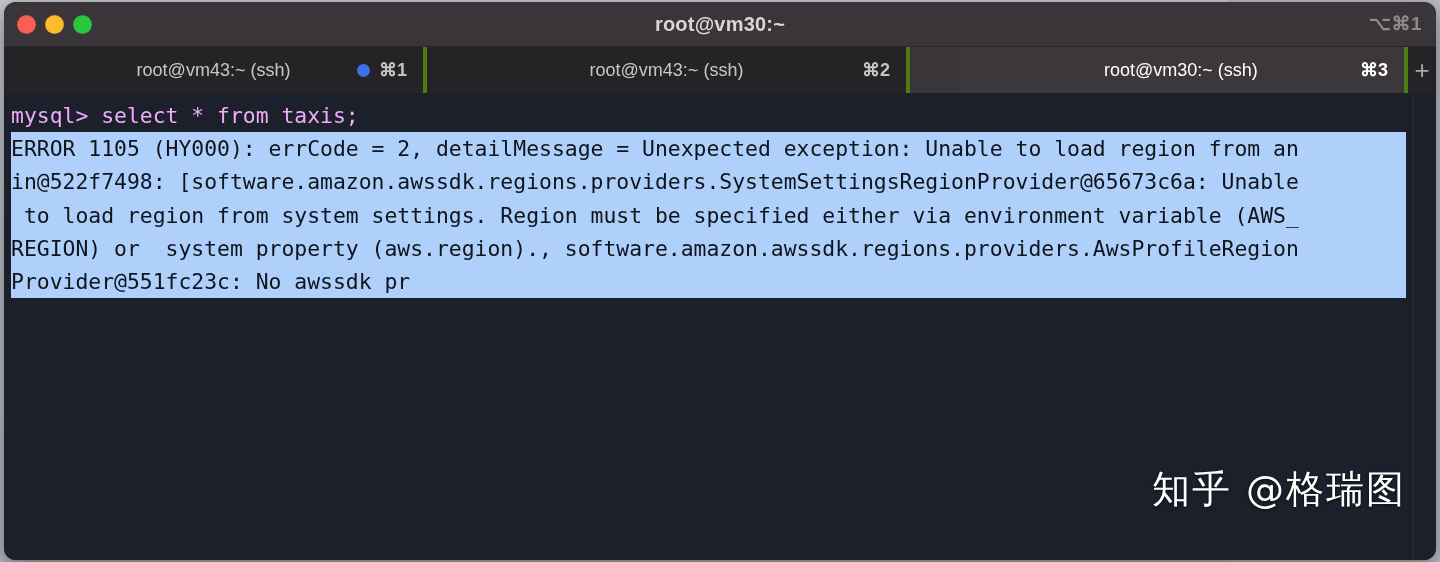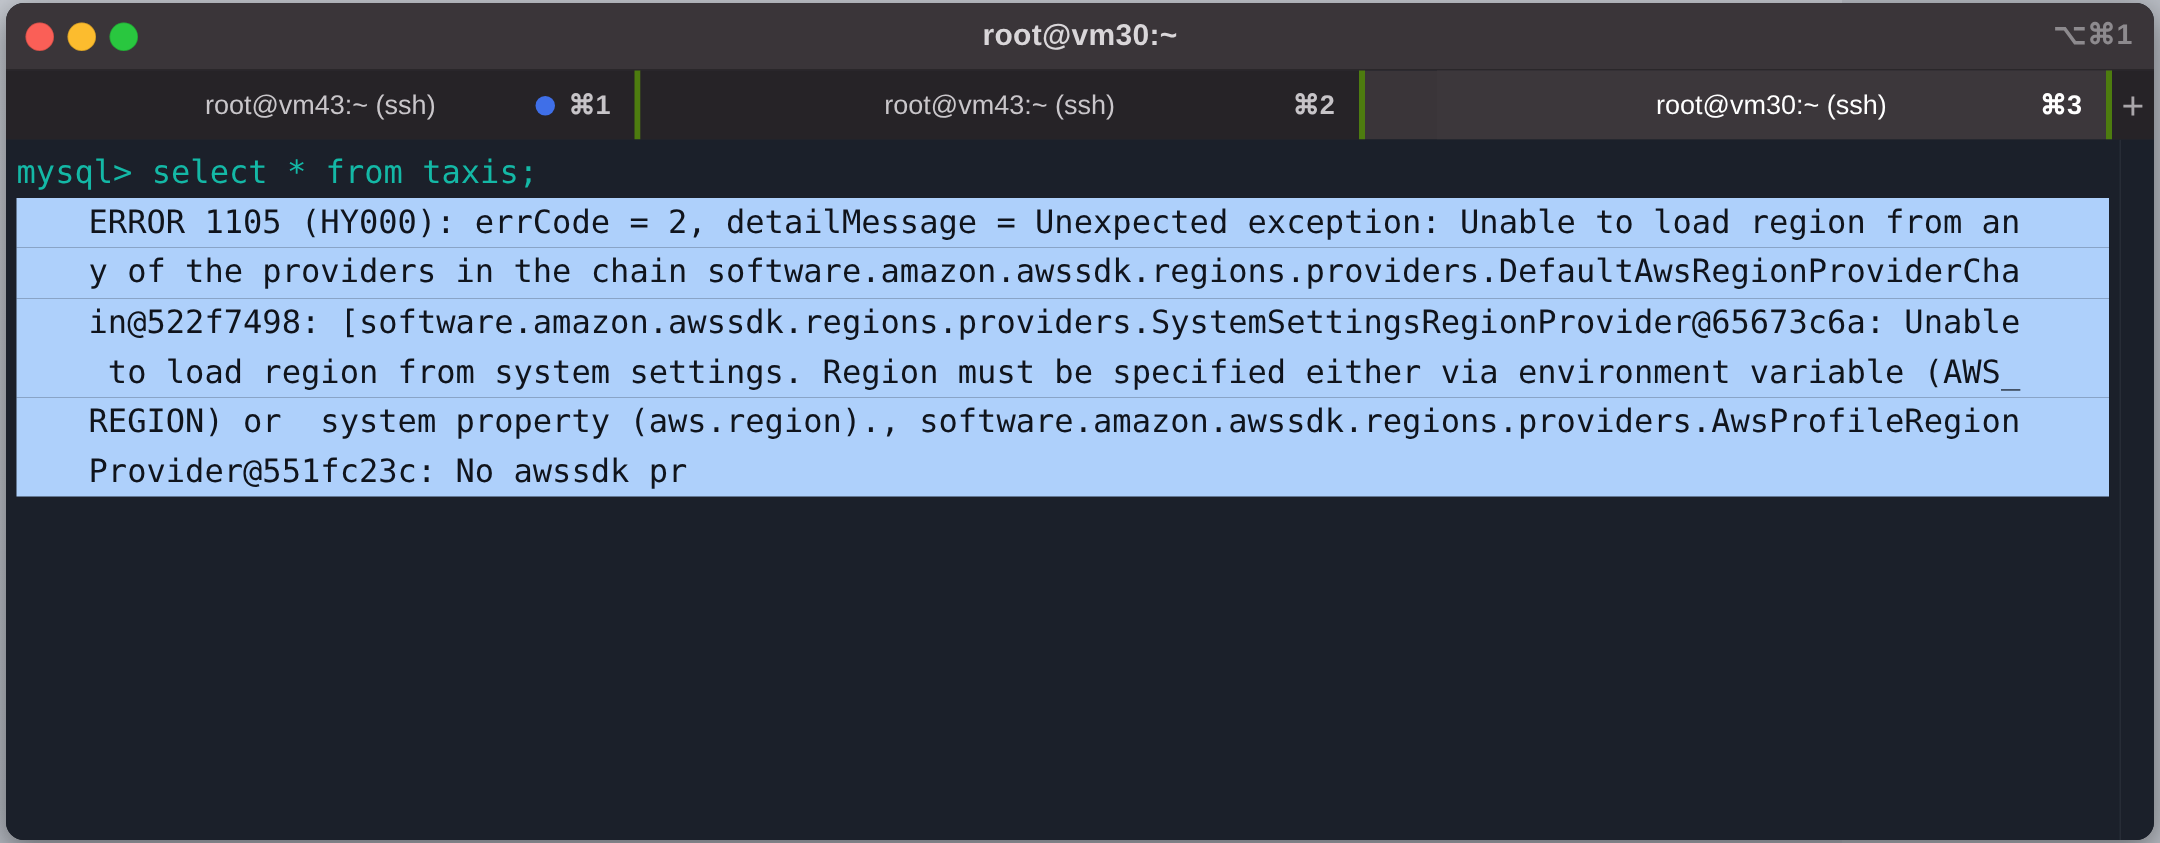--- a/index.html
+++ b/index.html
@@ -156,28 +156,27 @@
   }
   .term-inner {
     position: relative;
     padding-left: 7px;
     padding-right: 30px;
   }
   .line {
     font-family: "DejaVu Sans Mono", "Liberation Mono", monospace;
     font-size: 21.4px;
     line-height: 33.2px;
-    color: #14b8a6;
+    color: #f0abfc;
     white-space: pre;
     letter-spacing: 0px;
   }
   .line.sel {
     background: #aed0fb;
     color: #10141c;
-    padding-left: 48px;
   }
   .cursor {
     display: inline-block;
     width: 12px;
     height: 25px;
     background: #e9eaee;
     vertical-align: -5px;
     margin-left: 2px;
   }
 
@@ -257,27 +256,27 @@
         <span>+</span>
       </div>
     </div>
 
     <div class="terminal">
       <div class="term-inner">
 
         <div class="line">mysql&gt; select * from taxis;</div>
 
         <div class="line sel">ERROR 1105 (HY000): errCode = 2, detailMessage = Unexpected exception: Unable to load region from an</div>
-        <div class="line sel">y of the providers in the chain software.amazon.awssdk.regions.providers.DefaultAwsRegionProviderCha</div>
         <div class="line sel">in@522f7498: [software.amazon.awssdk.regions.providers.SystemSettingsRegionProvider@65673c6a: Unable</div>
         <div class="line sel"> to load region from system settings. Region must be specified either via environment variable (AWS_</div>
         <div class="line sel">REGION) or  system property (aws.region)., software.amazon.awssdk.regions.providers.AwsProfileRegion</div>
         <div class="line sel">Provider@551fc23c: No awssdk pr</div>
 
       </div>
 
       <div class="scroll-divider"></div>
       <div class="scroll-track"></div>
 
+      <div class="watermark">知乎 @格瑞图</div>
     </div>
 
   </div>
 </div>
 
 </body></html>

